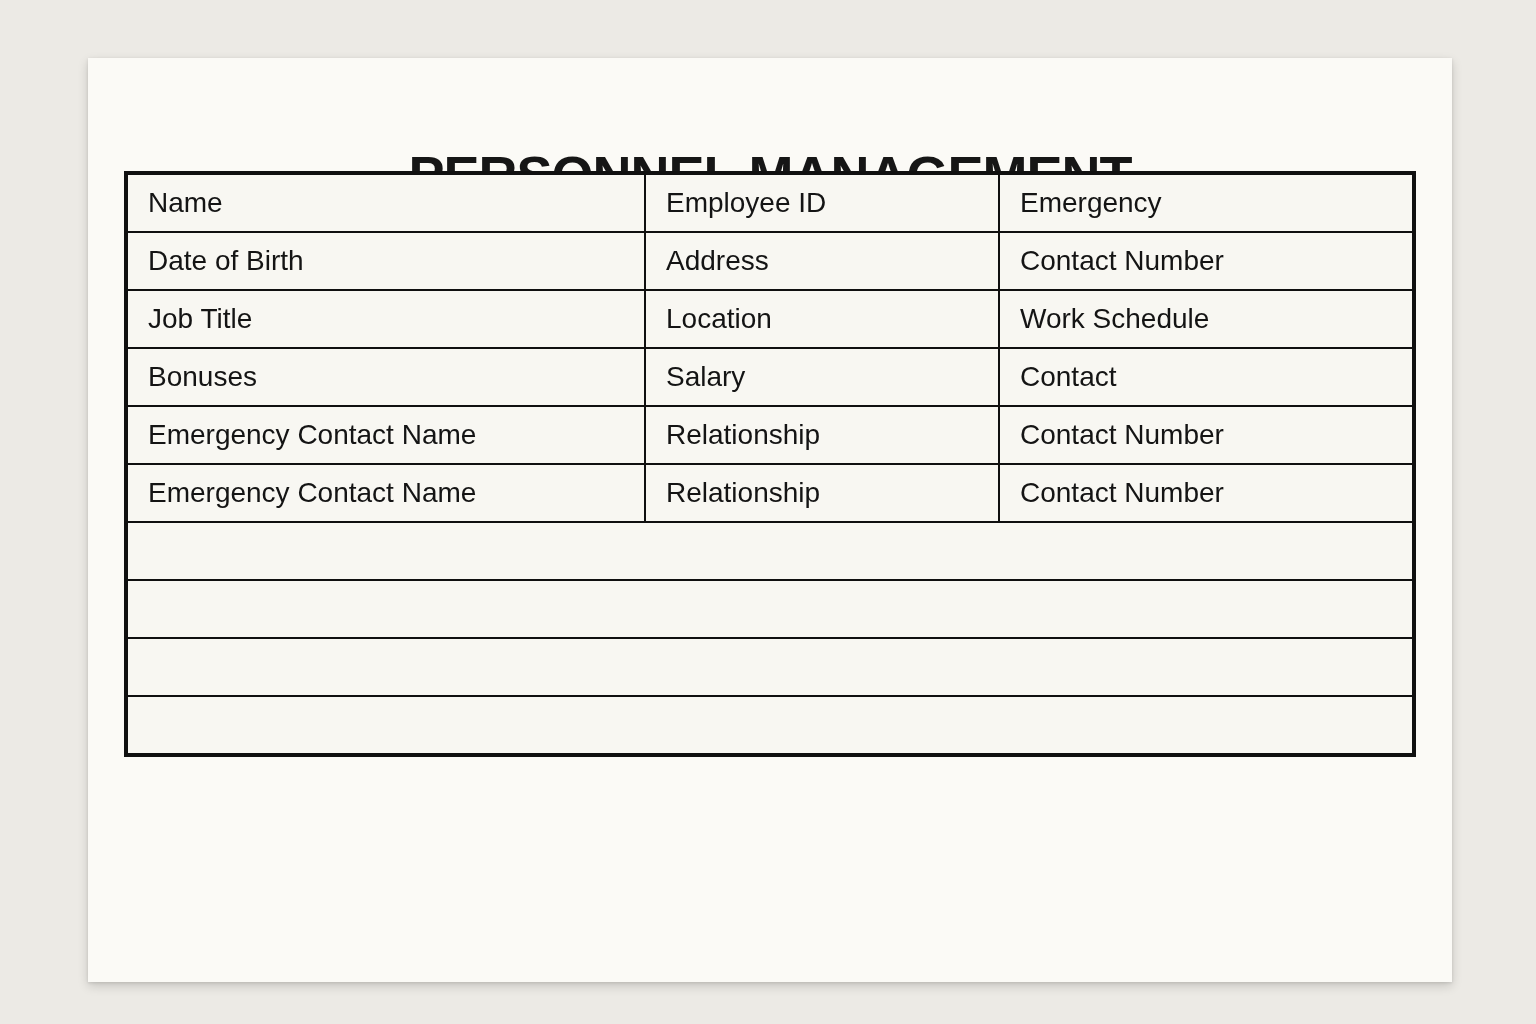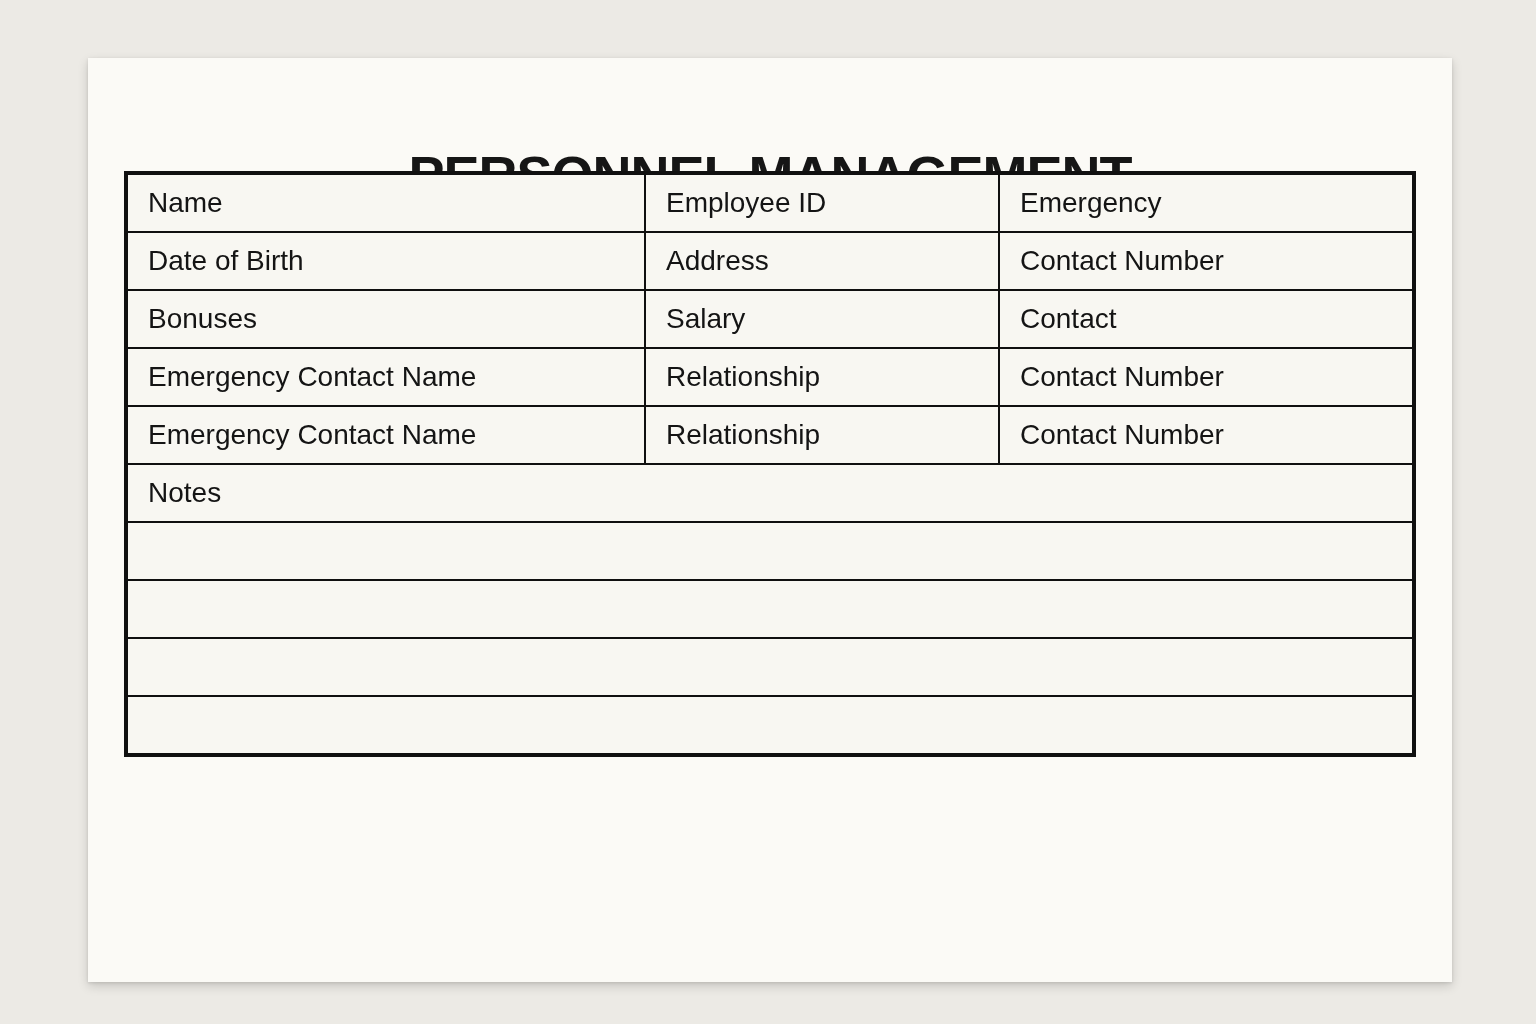--- a/index.html
+++ b/index.html
@@ -78,36 +78,38 @@
         <td>Name</td>
         <td>Employee ID</td>
         <td>Emergency</td>
       </tr>
       <tr>
         <td>Date of Birth</td>
         <td>Address</td>
         <td>Contact Number</td>
       </tr>
       <tr>
+        <td>Job Title</td>
+        <td>Location</td>
+        <td>Work Schedule</td>
+      </tr>
+      <tr>
         <td>Bonuses</td>
         <td>Salary</td>
         <td>Contact</td>
       </tr>
       <tr>
         <td>Emergency Contact Name</td>
         <td>Relationship</td>
         <td>Contact Number</td>
       </tr>
       <tr>
         <td>Emergency Contact Name</td>
         <td>Relationship</td>
         <td>Contact Number</td>
-      </tr>
-      <tr>
-        <td colspan="3">Notes</td>
       </tr>
       <tr>
         <td colspan="3"></td>
       </tr>
       <tr>
         <td colspan="3"></td>
       </tr>
       <tr>
         <td colspan="3"></td>
       </tr>

